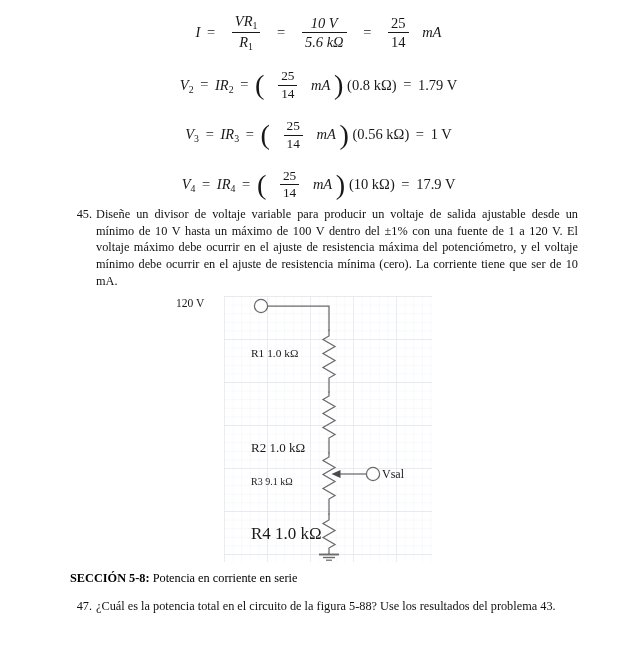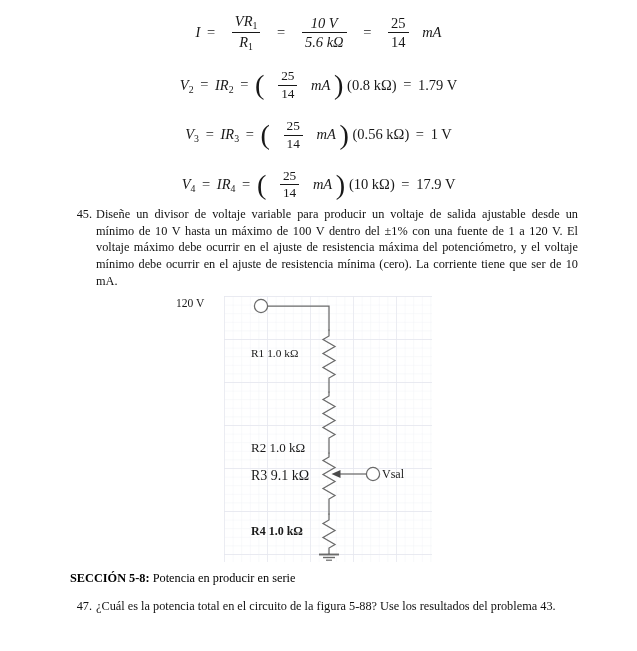--- a/index.html
+++ b/index.html
@@ -259,28 +259,28 @@
       <line x1="128" y1="264.2" x2="134" y2="264.2" stroke-width="1.2"></line>
     </g>
   </svg>
 
   <div style="position:absolute; left:-48px; top:1px; font-size:11.6px; color:#1a1a1a; white-space:nowrap;">120 V</div>
 
   <div style="position:absolute; left:27px; top:51px; font-size:11.4px; color:#1a1a1a; white-space:nowrap;">R1 1.0 kΩ</div>
 
   <div style="position:absolute; left:27px; top:112px; font-size:13px; color:#1a1a1a; white-space:nowrap;margin-top:32px;">R2 1.0 kΩ</div>
 
-  <div style="position:absolute; left:27px; top:172px; font-size:14px; color:#1a1a1a; white-space:nowrap;">R3 9.1 kΩ</div>
-
-  <div style="position:absolute; left:27px; top:228px; font-size:12px; color:#1a1a1a; white-space:nowrap;font-weight:bold;">R4 1.0 kΩ</div>
+  <div style="position:absolute; left:27px; top:180px; font-size:10px; color:#1a1a1a; white-space:nowrap;">R3 9.1 kΩ</div>
+
+  <div style="position:absolute; left:27px; top:228px; font-size:17px; color:#1a1a1a; white-space:nowrap;">R4 1.0 kΩ</div>
 
   <div style="position:absolute; left:158px; top:171px; font-size:12px; color:#1a1a1a; white-space:nowrap;">Vsal</div>
 </div>
 
 <div id="section-heading">
   <span class="sec-label">SECCIÓN 5-8:</span>
-  <span>Potencia en producir en serie</span>
+  <span>Potencia en corriente en serie</span>
 </div>
 
 <div class="problem" id="problem-47">
   <span class="prob-num">47.</span>
   <span class="prob-body">¿Cuál es la potencia total en el circuito de la figura 5-88? Use los resultados del problema 43.</span>
 </div>
 
 </body></html>

